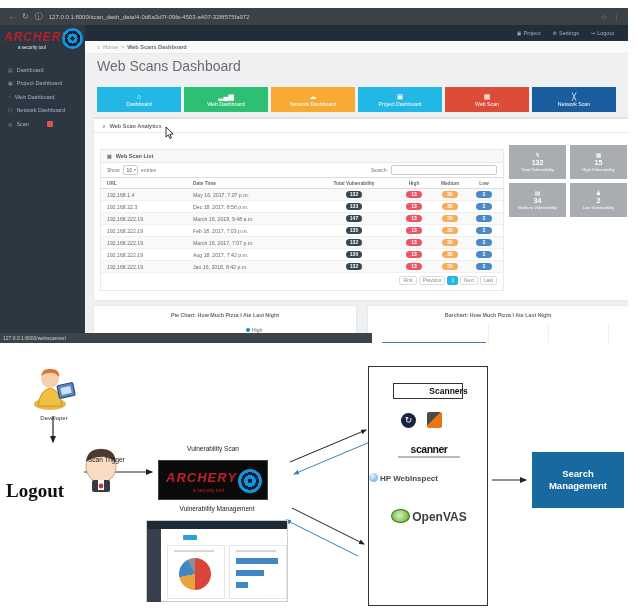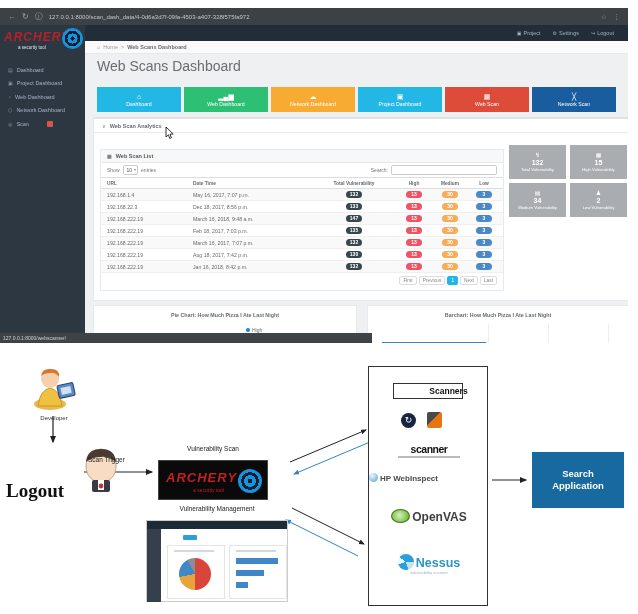--- a/index.html
+++ b/index.html
@@ -456,24 +456,20 @@
       <div class="arachni">
         <div class="aw">scanner</div>
         <div class="al"></div>
       </div>
       <div class="hpwi">
         <span class="sph"></span><span>HP WebInspect</span>
       </div>
       <div class="openvas">
         <span class="ov"></span><span>OpenVAS</span>
       </div>
-      <div class="nessus">
-        <span class="nc"></span><span class="nw">Nessus</span>
-        <div class="nt">vulnerability scanner</div>
-      </div>
     </div>
 
     <div class="targetbox">
       <span>Search</span>
-      <span>Application</span>
+      <span>Management</span>
     </div>
   </div>
 </div>
 
 </body></html>

